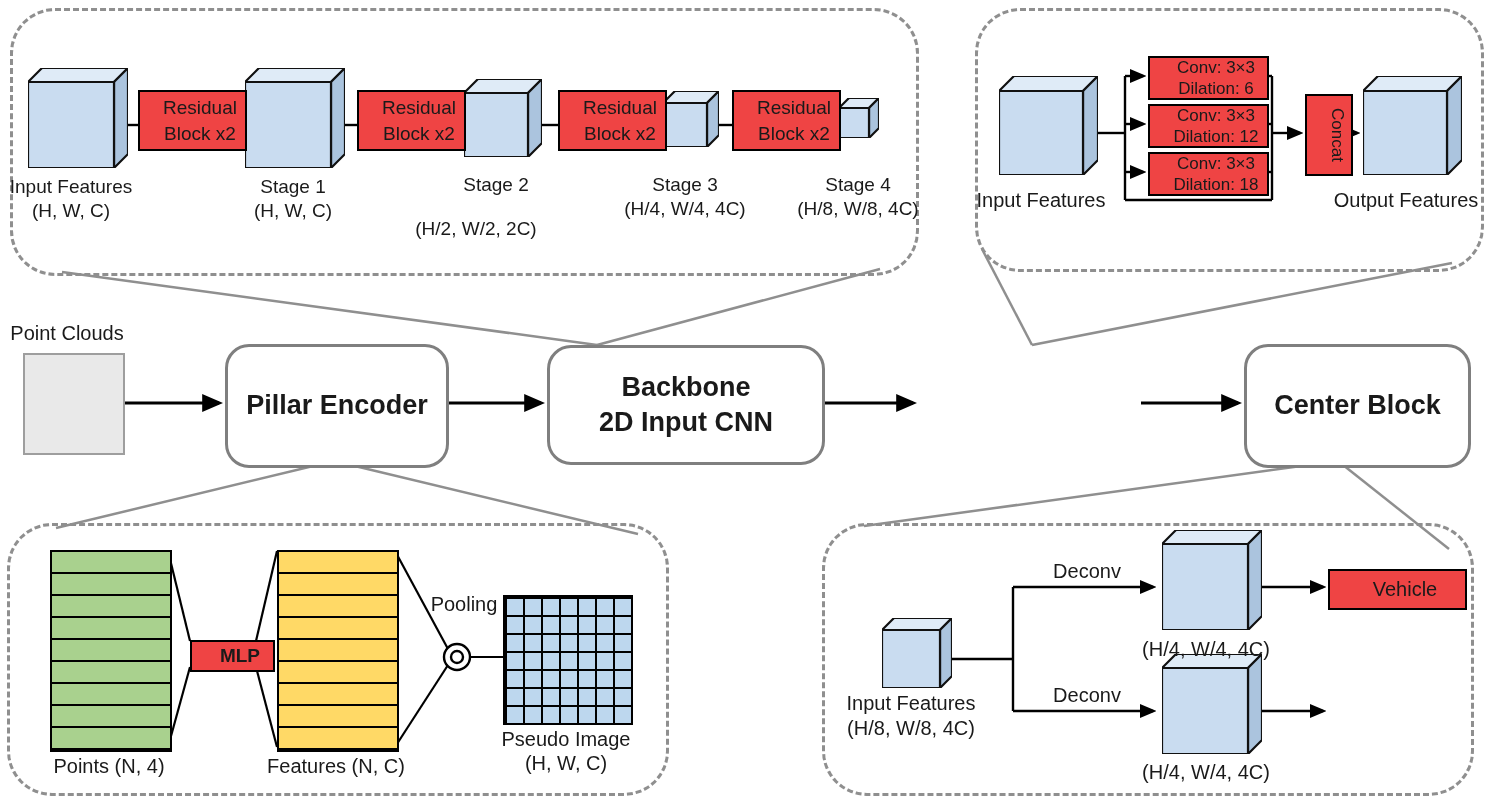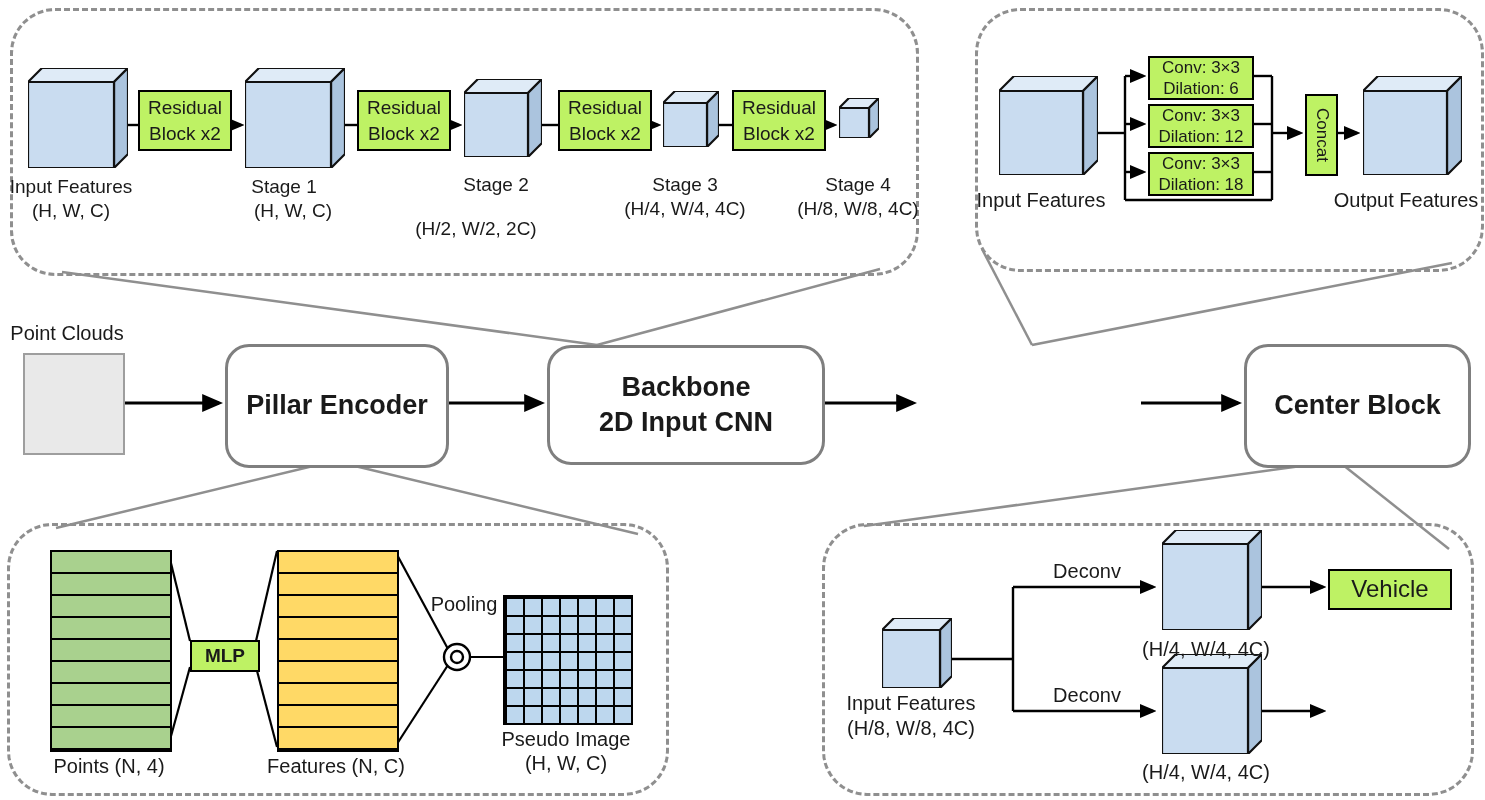--- a/index.html
+++ b/index.html
@@ -3,23 +3,23 @@
 <meta charset="utf-8">
 <style>
   html,body{margin:0;padding:0;background:#fff;}
   #canvas{position:relative;width:1485px;height:800px;background:#fff;
           font-family:"Liberation Sans",sans-serif;color:#1a1a1a;overflow:hidden;}
   svg.wires{position:absolute;left:0;top:0;pointer-events:none;}
   .panel{position:absolute;border:3px dashed #8F8F8F;border-radius:45px;background:transparent;}
   .pbox{position:absolute;background:#fff;border:3px solid #7F7F7F;border-radius:24px;
         display:flex;flex-direction:column;align-items:center;justify-content:center;
         font-weight:bold;font-size:27px;line-height:1.3;text-align:center;}
-  .wbox{position:absolute;background:#bef264;border:2px solid #000;
+  .wbox{position:absolute;background:#ef4444;border:2px solid #000;
         display:flex;flex-direction:column;align-items:center;justify-content:center;
-        text-align:center;font-size:19px;line-height:1.35;}
+        text-align:center;font-size:19px;line-height:1.35;padding-left:15px;}
   .wbox.small{font-size:17px;line-height:1.25;}
   .lbl{position:absolute;transform:translate(-50%,-50%);white-space:nowrap;
        font-size:19px;text-align:center;}
   .lbl.s20{font-size:20px;}
   .cube{position:absolute;}
   .stack{position:absolute;border:2.5px solid #000;}
   .stack.green{background:repeating-linear-gradient(to bottom,#A9D18E 0 20px,#000 20px 22px);}
   .stack.yellow{background:repeating-linear-gradient(to bottom,#FFD966 0 20px,#000 20px 22px);}
   .pgrid{position:absolute;border:2.5px solid #000;
          background:repeating-linear-gradient(to right,#000 0 2px,transparent 2px 18px),
@@ -193,21 +193,21 @@
     <div>Residual</div>
     <div>Block x2</div>
   </div>
   <div class="wbox" style="left:732px;top:90px;width:90px;height:57px;">
     <div>Residual</div>
     <div>Block x2</div>
   </div>
 
   <div class="lbl" style="left:71px;top:187px;">Input Features</div>
   <div class="lbl" style="left:71px;top:211px;">(H, W, C)</div>
-  <div class="lbl" style="left:284px;top:187px;text-align:center;">Stage 1</div>
+  <div class="lbl" style="left:293px;top:187px;text-align:center;">Stage 1</div>
   <div class="lbl" style="left:293px;top:211px;">(H, W, C)</div>
   <div class="lbl" style="left:496px;top:185px;">Stage 2</div>
   <div class="lbl" style="left:476px;top:209px;margin-top:20px;">(H/2, W/2, 2C)</div>
   <div class="lbl" style="left:685px;top:185px;">Stage 3</div>
   <div class="lbl" style="left:685px;top:209px;">(H/4, W/4, 4C)</div>
   <div class="lbl" style="left:858px;top:185px;">Stage 4</div>
   <div class="lbl" style="left:858px;top:209px;">(H/8, W/8, 4C)</div>
 
   <div class="cube" style="left:999px;top:76px;"><svg width="99" height="99" viewBox="0 0 99 99">
         <g stroke="#111" stroke-width="2.2" stroke-linejoin="round">
@@ -291,17 +291,17 @@
         </g>
       </svg></div>
 
   <div class="lbl s20" style="left:911px;top:703px;">Input Features</div>
   <div class="lbl s20" style="left:911px;top:728px;">(H/8, W/8, 4C)</div>
   <div class="lbl s20" style="left:1087px;top:571px;">Deconv</div>
   <div class="lbl s20" style="left:1087px;top:695px;">Deconv</div>
   <div class="lbl s20" style="left:1206px;top:649px;">(H/4, W/4, 4C)</div>
   <div class="lbl s20" style="left:1206px;top:772px;">(H/4, W/4, 4C)</div>
 
-  <div class="wbox" style="left:1328px;top:569px;width:120px;height:37px;font-size:24px;">
+  <div class="wbox" style="left:1328px;top:569px;width:120px;height:37px;font-size:20px;">
     <div>Vehicle</div>
   </div>
 
 </div>
 
 </body></html>

